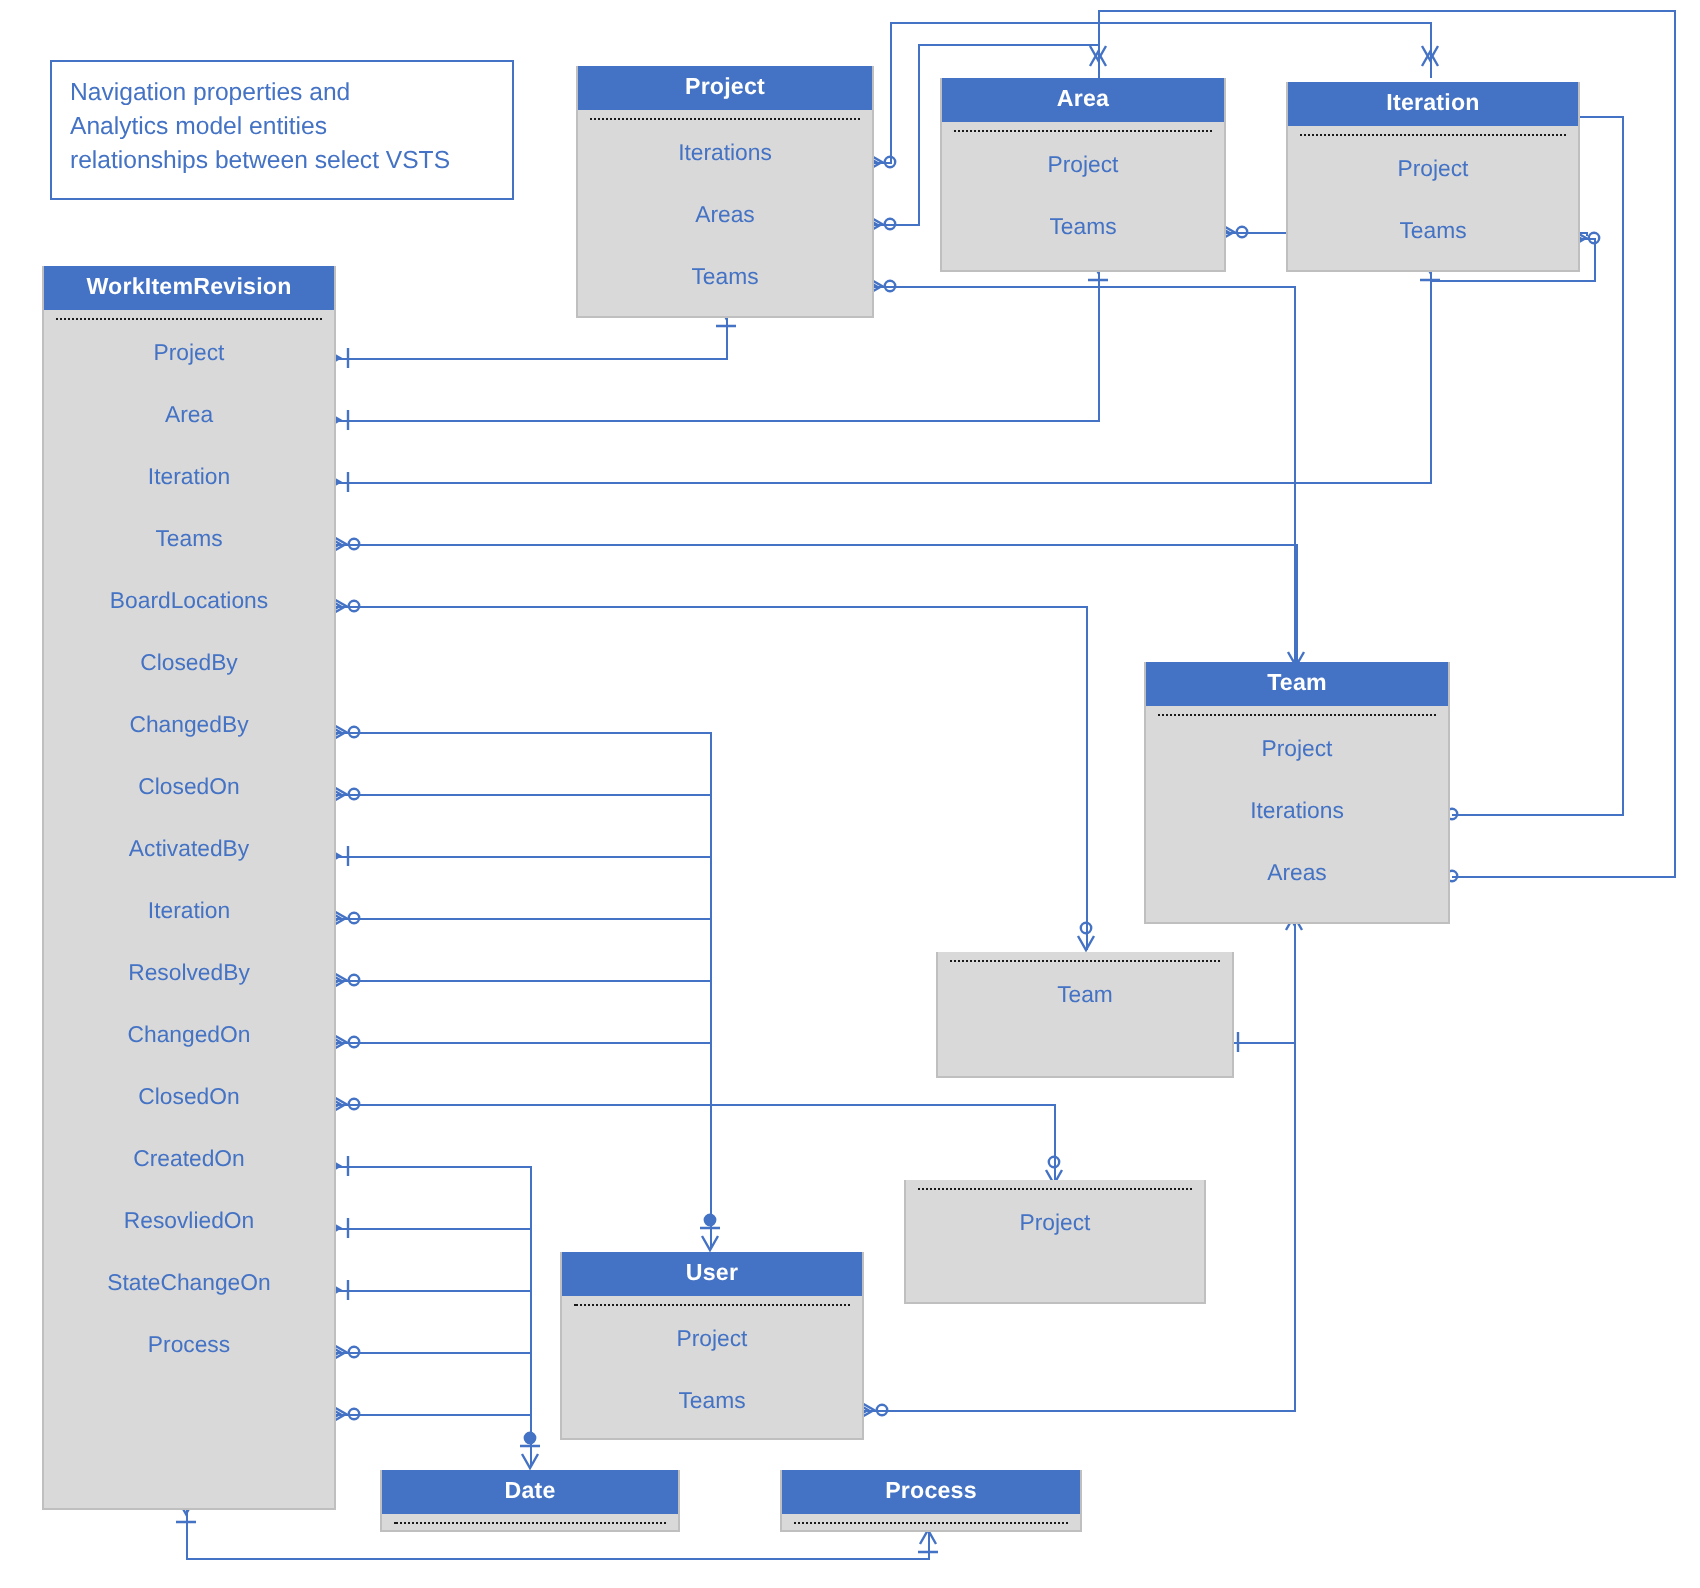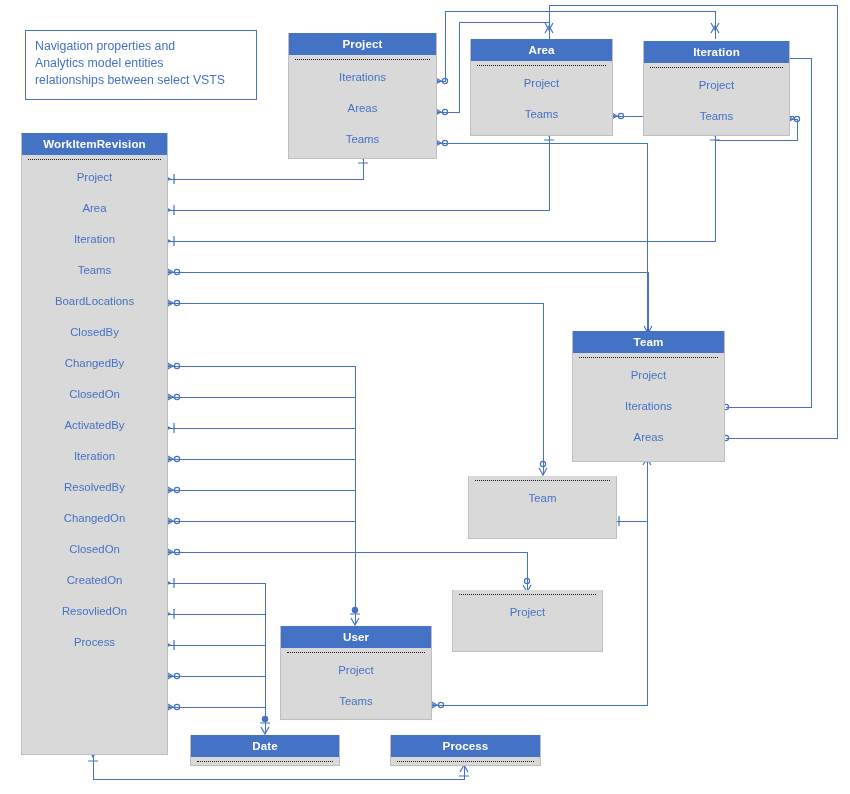--- a/index.html
+++ b/index.html
@@ -312,20 +312,21 @@
       <div class="field">ClosedBy</div>
       <div class="field">ChangedBy</div>
       <div class="field">ClosedOn</div>
       <div class="field">ActivatedBy</div>
       <div class="field">Iteration</div>
       <div class="field">ResolvedBy</div>
       <div class="field">ChangedOn</div>
       <div class="field">ClosedOn</div>
       <div class="field">CreatedOn</div>
       <div class="field">ResovliedOn</div>
+      <div class="field">StateChangeOn</div>
       <div class="field">Process</div>
     </div>
   </div>
 
   <div class="entity" style="left:288px;top:33px;width:149px;height:126px;">
     <div class="entity-header">Project</div>
     <div class="entity-sep"></div>
     <div class="entity-body">
       <div class="field">Iterations</div>
       <div class="field">Areas</div>

